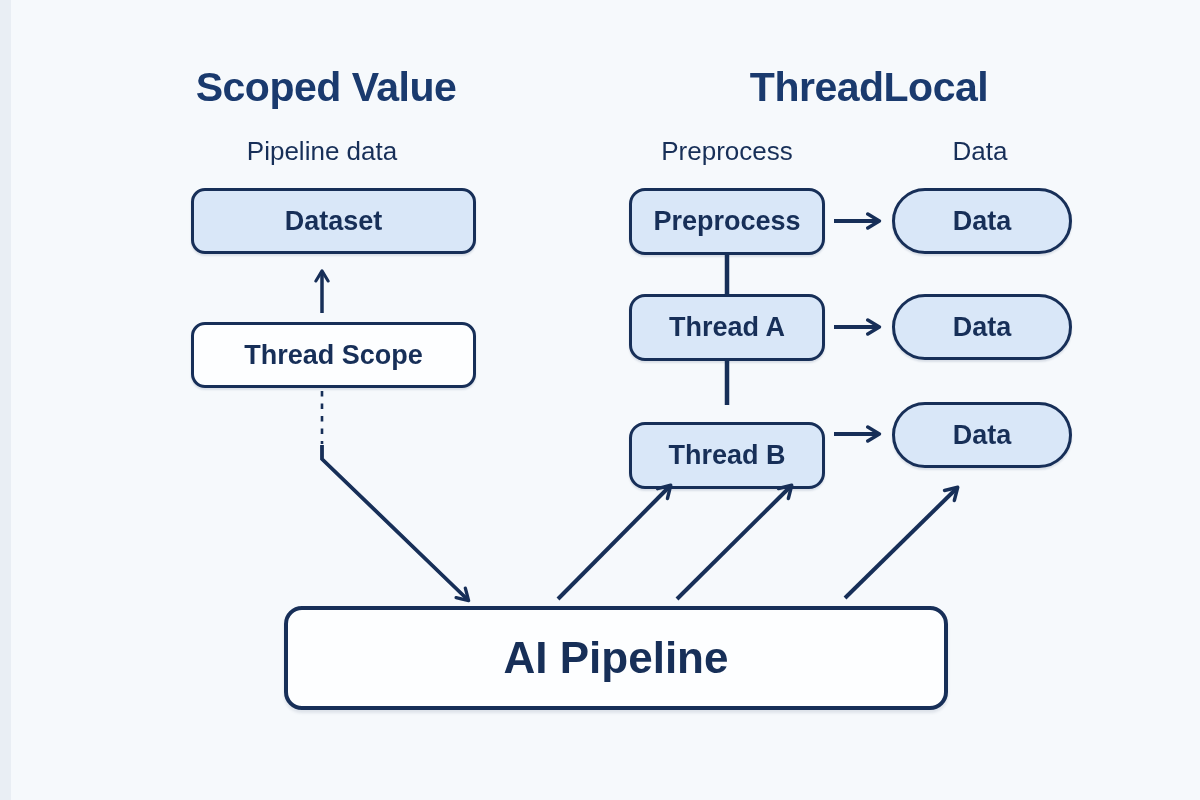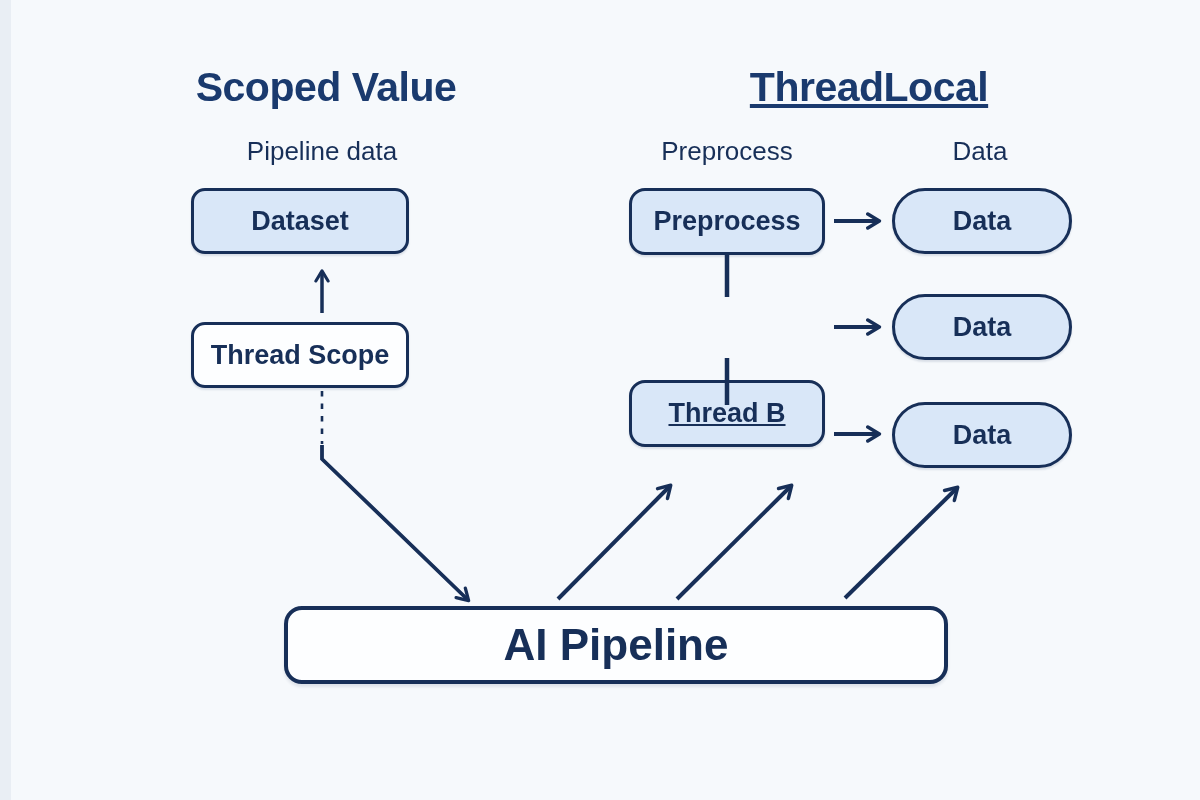--- a/index.html
+++ b/index.html
@@ -40,64 +40,67 @@
     align-items:center;
     justify-content:center;
     border:3.5px solid var(--navy);
     color:var(--navy);
     font-weight:700;
     font-size:27px;
     box-shadow:0 2px 2px rgba(20,40,80,0.12);
   }
   .blue{background:var(--blue-fill);}
   .white{background:var(--white-fill);}
-  .box-l{left:180px;width:218px;height:66px;border-radius:14px;}
+  .box-l{left:180px;width:285px;height:66px;border-radius:14px;}
   .dataset{top:188px;}
   .thread-scope{top:322px;}
   .box-r{left:618px;width:196px;height:67px;border-radius:16px;}
   .preprocess{top:188px;}
   .thread-a{top:294px;}
-  .thread-b{top:380px;text-decoration:underline;}
+  .thread-b{top:422px;}
   .pill{left:881px;width:180px;height:66px;border-radius:33px;}
   .pill-1{top:188px;}
   .pill-2{top:294px;}
   .pill-3{top:402px;}
   .pipeline{
-    left:273px;top:606px;width:664px;height:78px;
+    left:273px;top:606px;width:664px;height:104px;
     border-radius:18px;border-width:4px;
     font-size:44px;
     box-shadow:0 3px 3px rgba(20,40,80,0.10);
   }
   svg.overlay{
     position:absolute;inset:0;
     pointer-events:none;
   }
   svg .ln{stroke:var(--navy);fill:none;}
 </style>
 </head>
 <body>
 
 <div class="canvas">
 
   <div class="title" style="left:115px;top:64px;width:400px;">Scoped Value</div>
   <div class="col-label" style="left:111px;top:136px;width:400px;">Pipeline data</div>
 
-  <div class="title" style="left:658px;top:64px;width:400px;text-decoration:underline;">ThreadLocal</div>
+  <div class="title" style="left:658px;top:64px;width:400px;">ThreadLocal</div>
   <div class="col-label" style="left:616px;top:136px;width:200px;">Preprocess</div>
   <div class="col-label" style="left:869px;top:136px;width:200px;">Data</div>
 
   <div class="node blue box-l dataset">
     <span>Dataset</span>
   </div>
   <div class="node white box-l thread-scope">
     <span>Thread Scope</span>
   </div>
 
   <div class="node blue box-r preprocess">
     <span>Preprocess</span>
+  </div>
+  <div class="node blue box-r thread-a">
+    <span>Thread A</span>
   </div>
   <div class="node blue box-r thread-b">
     <span>Thread B</span>
   </div>
 
   <div class="node blue pill pill-1">
     <span>Data</span>
   </div>
   <div class="node blue pill pill-2">
     <span>Data</span>

